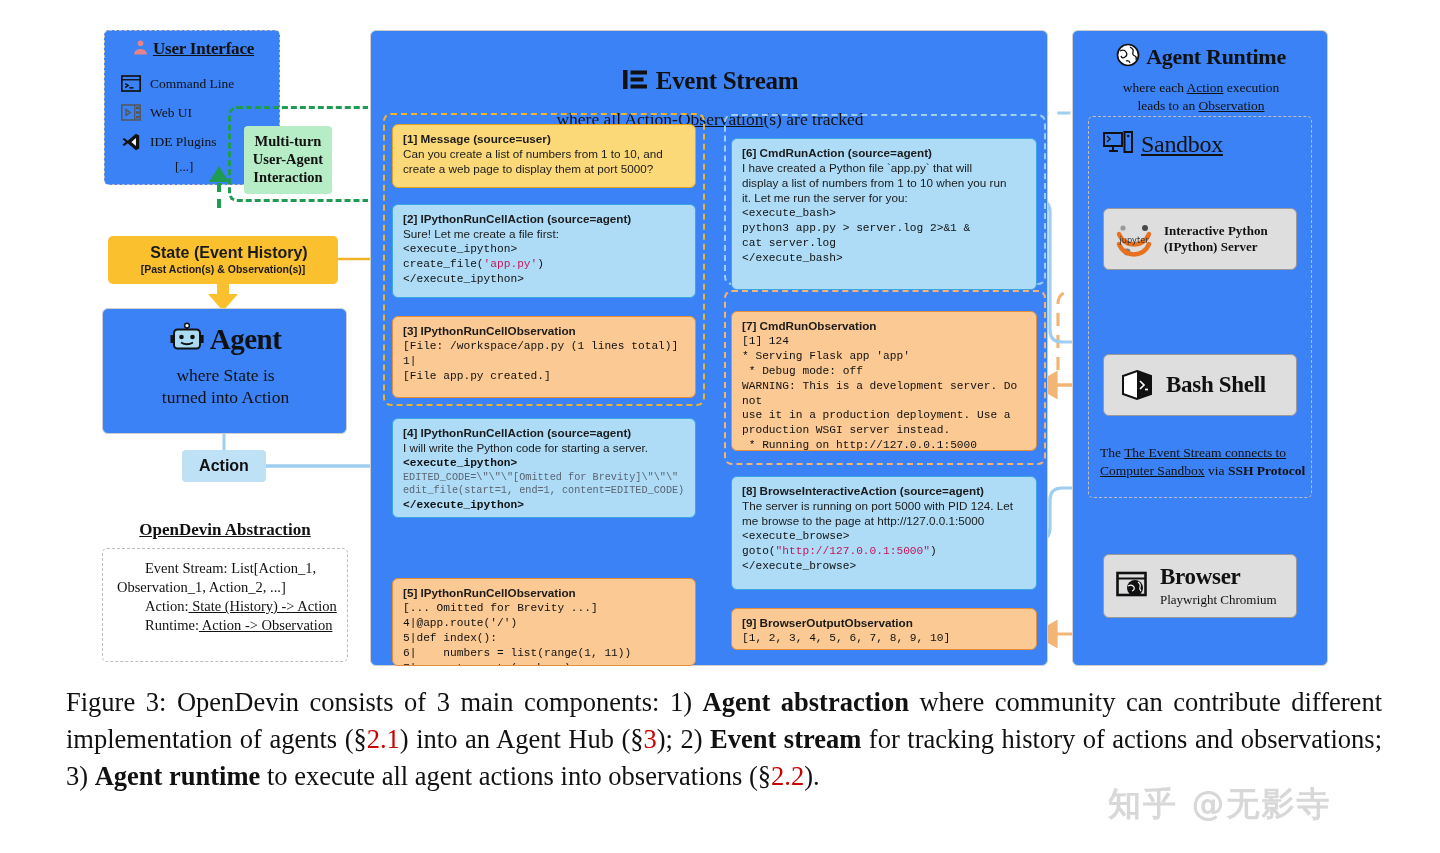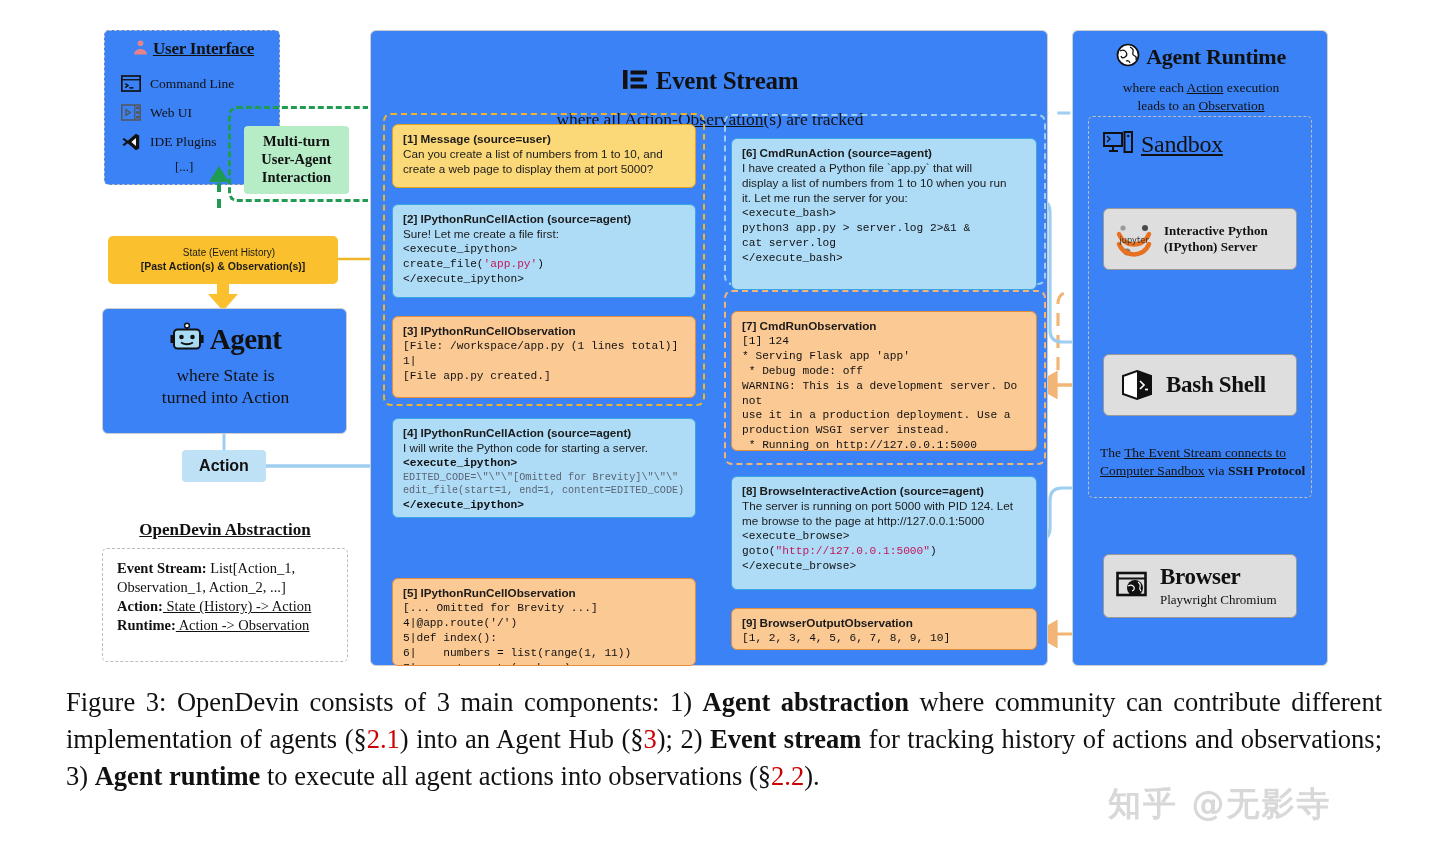--- a/index.html
+++ b/index.html
@@ -45,38 +45,38 @@
   .ui-row .lbl{font-size:13.5px;}
   .uiicon{width:20px;height:17px;display:inline-block;position:relative;}
 
   
   #green-loop{
     position:absolute;left:228px;top:106px;width:140px;height:96px;
     border:3px dashed #1f9b52;border-right:none;border-radius:9px 0 0 9px;
     box-sizing:border-box;
   }
   #green-box{
-    position:absolute;left:244px;top:126px;width:105px;height:68px;
+    position:absolute;left:244px;top:126px;width:88px;height:68px;
     background:#b6ecc6;border-radius:4px;
     display:flex;align-items:center;justify-content:center;
     text-align:center;font-weight:bold;font-size:14.5px;line-height:1.22;
     color:#111;
   }
   #green-arrow{
     position:absolute;left:208px;top:160px;width:20px;height:44px;
   }
 
   
   #state-box{
     position:absolute;left:108px;top:236px;width:230px;height:48px;
     background:#fbc02d;border-radius:5px;
     display:flex;flex-direction:column;align-items:center;justify-content:center;
     font-family:"Liberation Sans",sans-serif;
   }
-  #state-box .t1{font-weight:normal;font-size:10px;color:#1b1b1b;line-height:1.05;margin-left:12px;}
+  #state-box .t1{font-weight:bold;font-size:16px;color:#1b1b1b;line-height:1.05;margin-left:12px;}
   #state-box .t2{font-weight:bold;font-size:10.5px;color:#1b1b1b;margin-top:2px;}
 
   #state-arrow{position:absolute;left:206px;top:284px;width:34px;height:26px;}
 
   
   #agent-panel{left:102px;top:308px;width:245px;height:126px;}
   .agent-head{
     position:absolute;left:0;top:14px;width:245px;text-align:center;
     font-size:29px;font-weight:bold;letter-spacing:-.5px;
   }
@@ -98,21 +98,21 @@
   
   #abs-title{
     position:absolute;left:102px;top:520px;width:246px;text-align:center;
     font-weight:bold;font-size:17px;text-decoration:underline;
   }
   #abs-box{left:102px;top:548px;width:246px;height:114px;}
   #abs-body{
     position:absolute;left:14px;top:10px;width:224px;
     font-size:14.5px;line-height:1.32;
   }
-  #abs-body b{font-weight:bold;}
+  #abs-body b{font-weight:normal;margin-left:28px;}
 
   
   #es-panel{left:370px;top:30px;width:678px;height:636px;}
   .es-title{
     position:absolute;left:0;top:36px;width:678px;text-align:center;
     font-size:25px;font-weight:bold;letter-spacing:-.3px;
   }
   .es-title .sicon{display:inline-block;vertical-align:-4px;margin-right:8px;}
   .es-sub{
     position:absolute;left:0;top:78px;width:678px;text-align:center;

